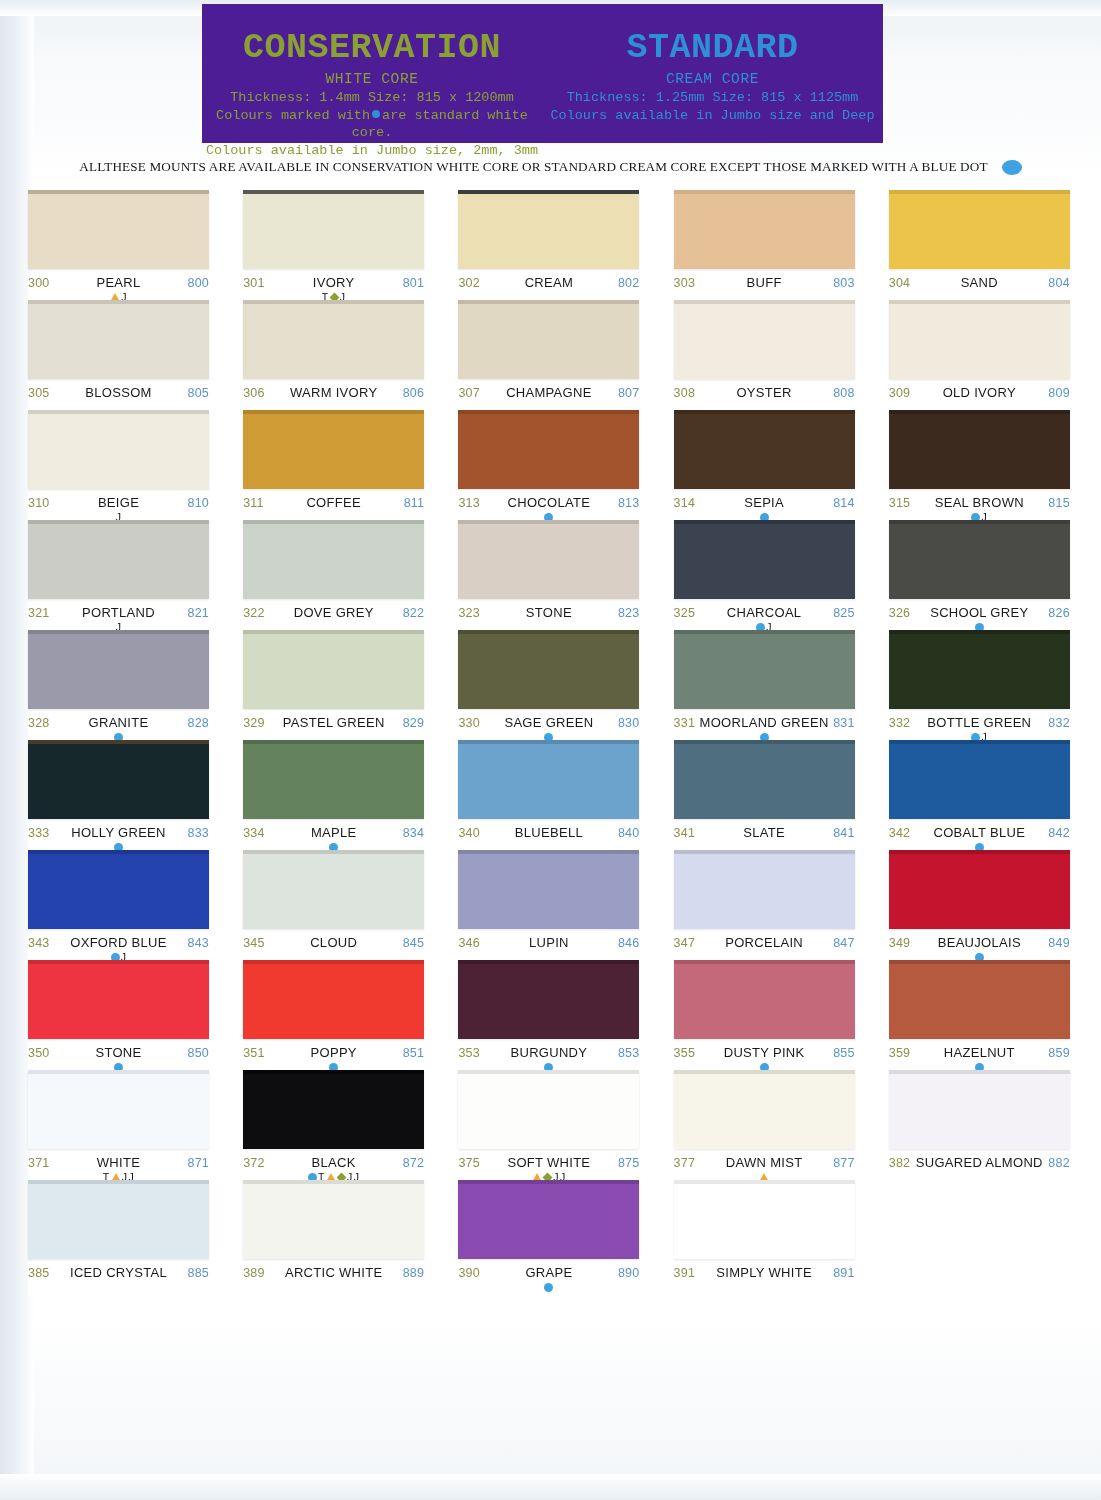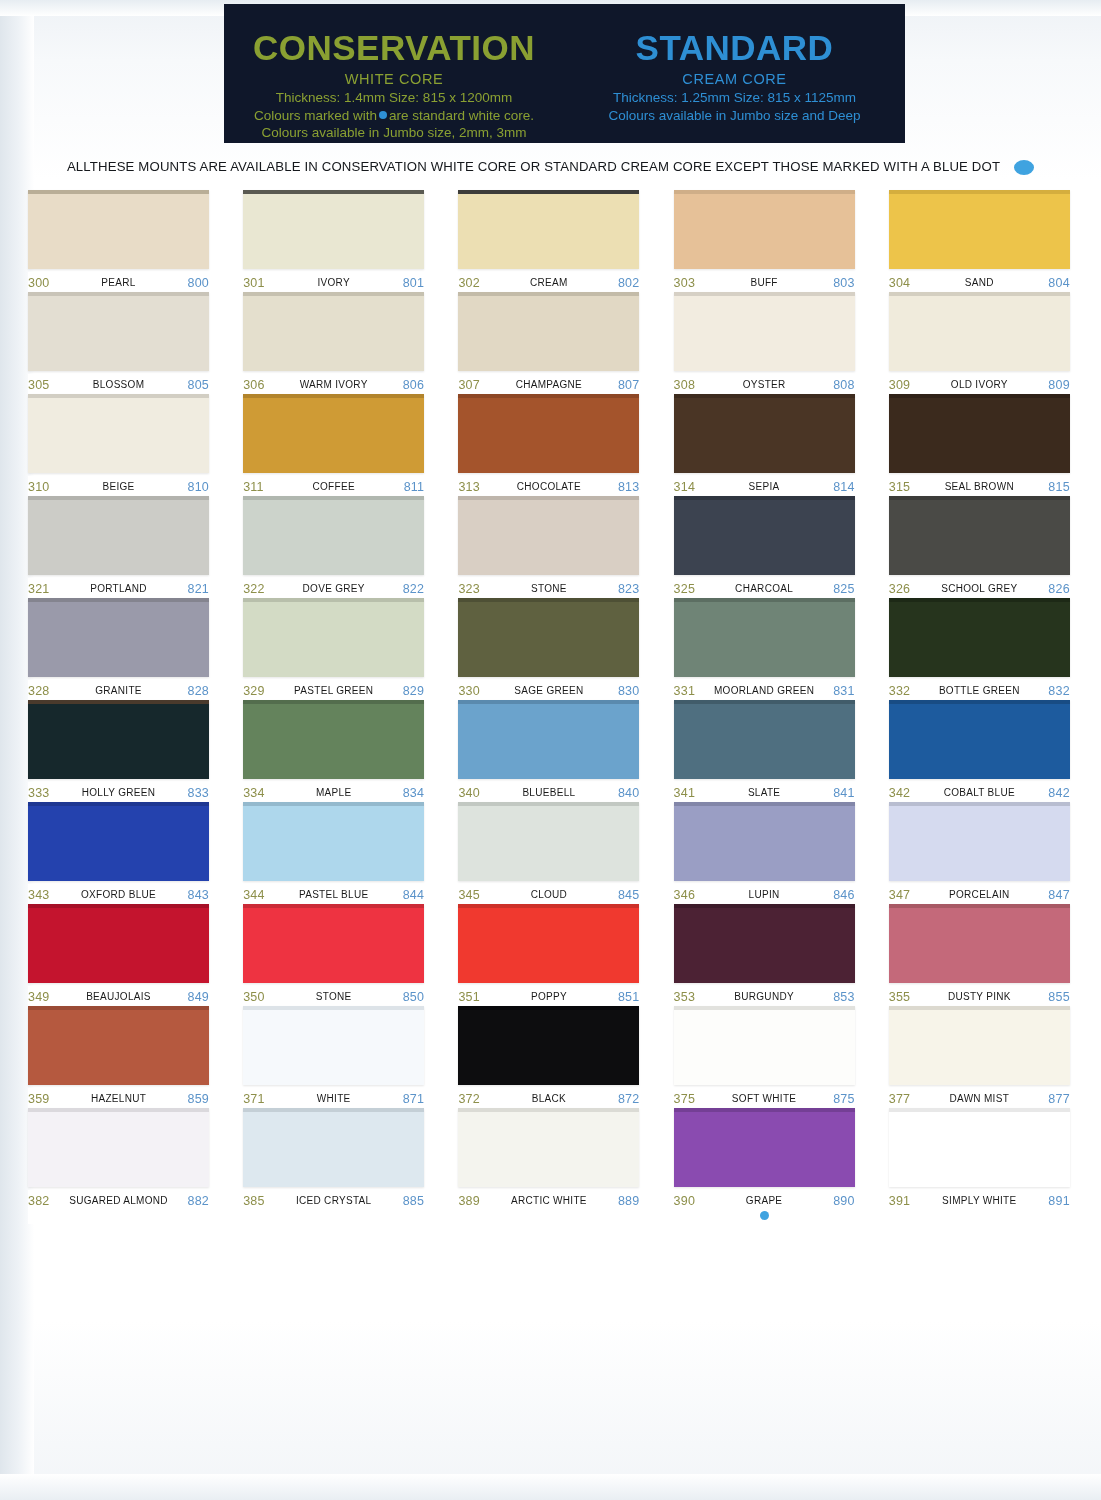--- a/index.html
+++ b/index.html
@@ -25,23 +25,24 @@
     position:absolute;left:0;top:0;width:1101px;height:16px;
     background:linear-gradient(180deg,#e7edf2 0%,#ffffff 100%);
   }
   .bottomwash{
     position:absolute;left:0;bottom:0;width:1101px;height:26px;
     background:linear-gradient(0deg,#e9eef3 0%,#ffffff 100%);
   }
 
   
   .header{
-    position:absolute;left:224px;top:4px;width:681px;height:139px;
-    background:#0f172a;
+    position:absolute;left:202px;top:4px;width:681px;height:139px;
+    background:#4c1d95;
     z-index:5;
+    font-family:Liberation Mono, monospace;
   }
   .hdr-col{position:absolute;top:0;text-align:center;}
   .hdr-left{left:0;width:340px;}
   .hdr-right{left:340px;width:341px;}
   .hdr-title{
     font-size:35px;font-weight:bold;letter-spacing:0.5px;line-height:44px;
     margin-top:22px;
   }
   .hdr-title.green{color:#8aa032;}
   .hdr-title.blue{color:#2e8fd4;}
@@ -59,40 +60,41 @@
     display:inline-block;width:8px;height:8px;border-radius:50%;
     background:#2e8fd4;vertical-align:middle;margin:0 2px;
     position:relative;top:-1px;
   }
 
   
   .banner{
     position:absolute;left:0;top:152px;width:1101px;height:30px;
     display:flex;align-items:center;justify-content:center;
     z-index:4;
+    font-family:Liberation Serif, serif;
   }
   .banner-text{
     font-size:13.2px;color:#15181c;letter-spacing:0.15px;white-space:nowrap;
   }
   .banner-dot{
     display:inline-block;width:20px;height:15px;border-radius:50%;
     background:#3fa3e0;margin-left:14px;vertical-align:middle;
   }
 
   
   .grid{
     position:absolute;left:28px;top:190px;width:1045px;
     display:grid;
     grid-template-columns:repeat(5, 1fr);
     column-gap:31px;
     row-gap:0px;
   }
   .cell{
     width:181px;
-    margin-bottom:8px;
+    margin-bottom:16px;
     height:94px;
     position:relative;
   }
   .swatch{
     width:181px;height:79px;
     position:relative;
     box-shadow:0 1px 2px rgba(0,0,0,0.10);
   }
   .swatch .edge{
     position:absolute;left:0;top:0;width:100%;height:4px;
@@ -103,21 +105,21 @@
   }
   .lbl{
     position:relative;height:15px;
     display:flex;align-items:center;justify-content:space-between;
     padding-top:3px;
   }
   .code-l{
     font-size:12.5px;color:#8d8f4a;letter-spacing:0.2px;flex:0 0 auto;
   }
   .name{
-    font-size:10px;color:#1a1a1a;letter-spacing:0.3px;
+    font-size:13px;color:#1a1a1a;letter-spacing:0.3px;
     flex:1 1 auto;text-align:center;white-space:nowrap;
   }
   .code-r{
     font-size:12.5px;color:#5b93c9;letter-spacing:0.2px;flex:0 0 auto;
   }
   .marks{
     height:14px;text-align:center;
     font-size:10.5px;color:#1a1a1a;letter-spacing:0.5px;
     line-height:14px;
     display:flex;align-items:center;justify-content:center;gap:1px;
@@ -604,33 +606,20 @@
           <span class="name">OXFORD BLUE</span>
           <span class="code-r">843</span>
         </div>
         <div class="marks">
           <span class="m-dot"></span>
           <span class="m-txt">J</span>
         </div>
       </div>
     </div>
     <div class="cell">
-      <div class="swatch" style="background: rgb(174, 215, 236);">
-        <div class="edge" style="background: rgb(148, 185, 205);"></div>
-      </div>
-      <div class="labelrow">
-        <div class="lbl">
-          <span class="code-l">344</span>
-          <span class="name">PASTEL BLUE</span>
-          <span class="code-r">844</span>
-        </div>
-        <div class="marks"></div>
-      </div>
-    </div>
-    <div class="cell">
       <div class="swatch" style="background: rgb(221, 227, 221);">
         <div class="edge" style="background: rgb(194, 200, 194);"></div>
       </div>
       <div class="labelrow">
         <div class="lbl">
           <span class="code-l">345</span>
           <span class="name">CLOUD</span>
           <span class="code-r">845</span>
         </div>
         <div class="marks"></div>

